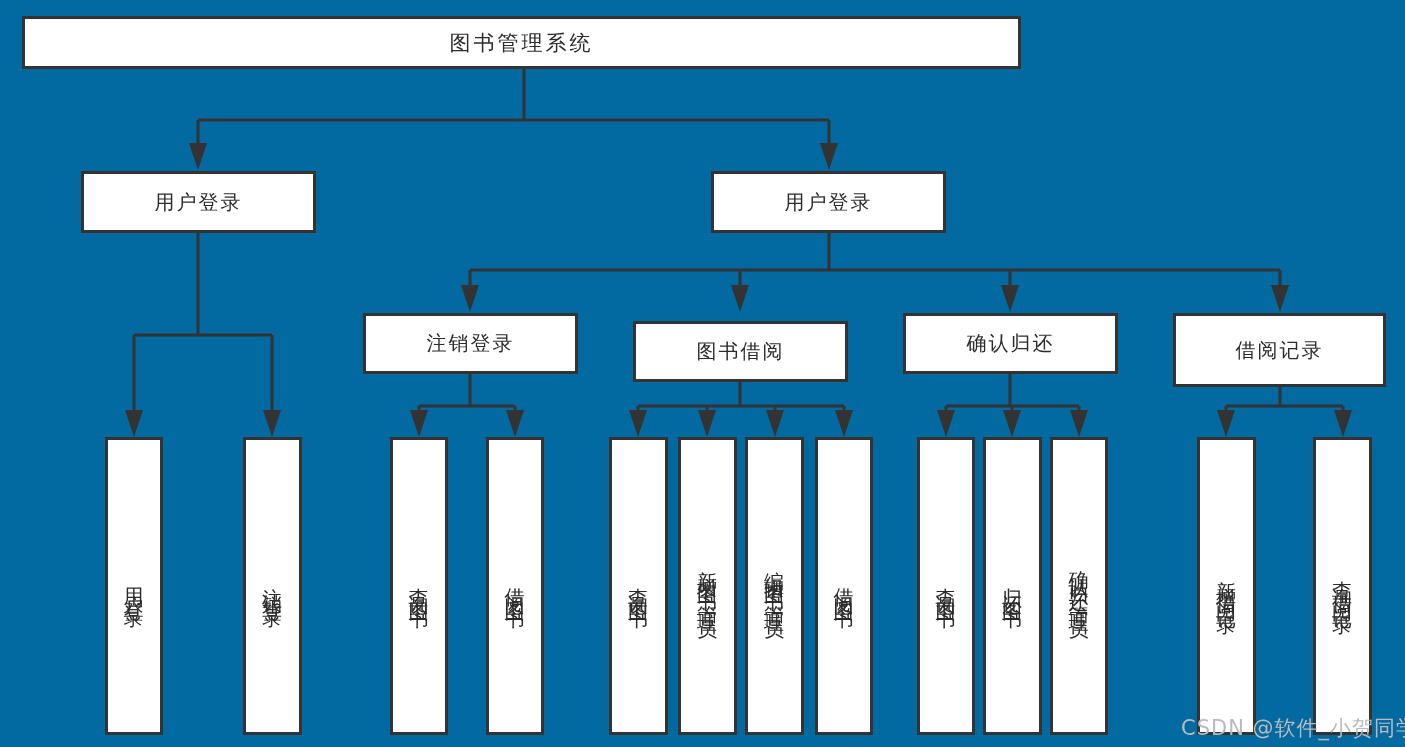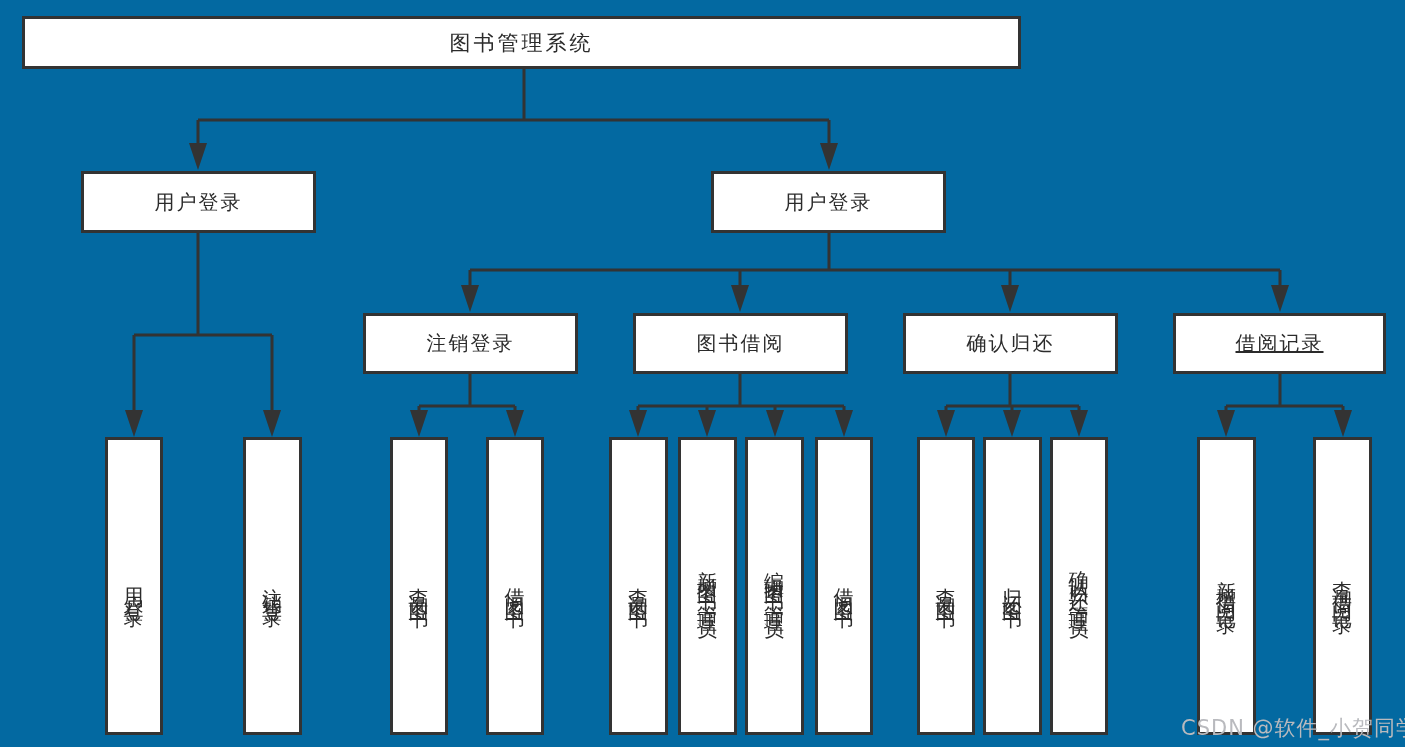--- a/index.html
+++ b/index.html
@@ -68,27 +68,27 @@
   <div class="box" style="left:81px;top:171px;width:235px;height:62px;">
     <span class="hlabel">用户登录</span>
   </div>
   <div class="box" style="left:711px;top:171px;width:235px;height:62px;">
     <span class="hlabel">用户登录</span>
   </div>
 
   <div class="box" style="left:363px;top:313px;width:215px;height:61px;">
     <span class="hlabel">注销登录</span>
   </div>
-  <div class="box" style="left:633px;top:313px;width:215px;height:61px;">
+  <div class="box" style="left:633px;top:321px;width:215px;height:61px;">
     <span class="hlabel">图书借阅</span>
   </div>
   <div class="box" style="left:903px;top:313px;width:215px;height:61px;">
     <span class="hlabel">确认归还</span>
   </div>
-  <div class="box" style="left:1173px;top:313px;width:213px;height:61px;text-decoration:underline;">
+  <div class="box" style="left:1173px;top:313px;width:213px;height:74px;">
     <span class="hlabel">借阅记录</span>
   </div>
 
   <div class="box" style="left:105px;top:437px;width:58px;height:298px;">
     <span class="vtext">用户登录</span>
   </div>
   <div class="box" style="left:243px;top:437px;width:59px;height:298px;">
     <span class="vtext">注销登录</span>
   </div>
 

